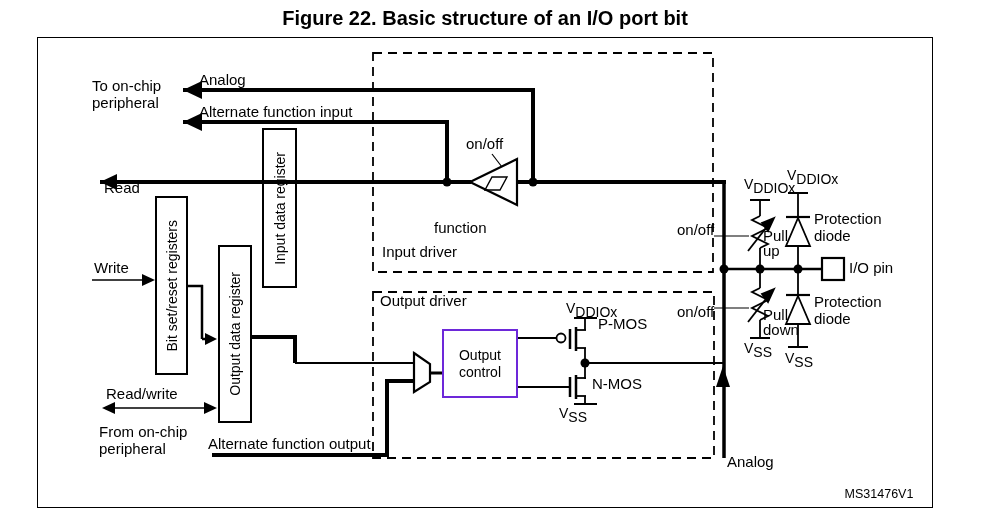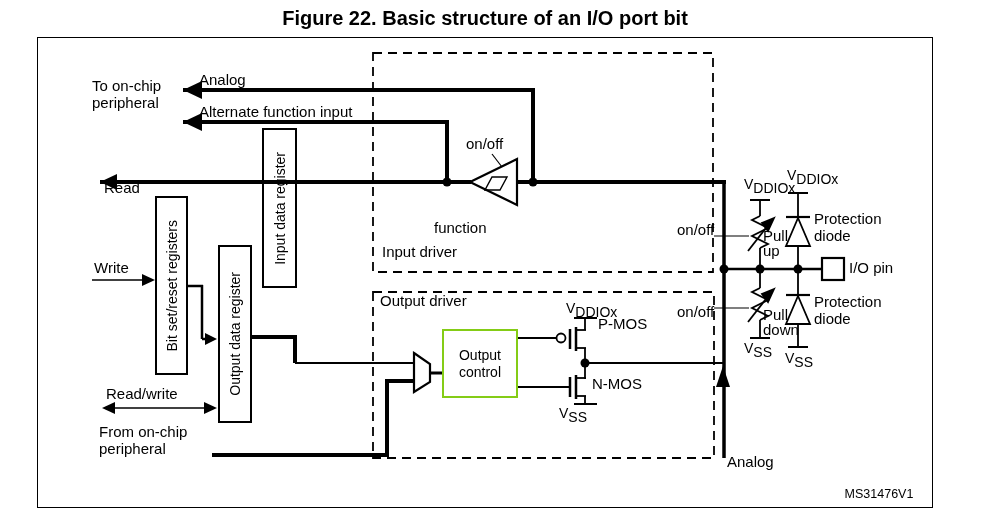--- a/index.html
+++ b/index.html
@@ -10,21 +10,21 @@
   .frame{position:absolute;left:37px;top:37px;width:894px;height:469px;
          border:1.6px solid #000;}
   svg.wires{position:absolute;left:0;top:0;}
   .lbl{position:absolute;font-size:15px;line-height:1.1;white-space:pre-line;}
   .sm{font-size:15px;line-height:1.0;}
   .vlbl{position:absolute;font-size:14px;line-height:1;}
   .vlbl sub{font-size:14px;line-height:1;}
   .regbox{position:absolute;border:2.5px solid #000;background:transparent;
           display:flex;align-items:center;justify-content:center;box-sizing:border-box;}
   .vtext{writing-mode:vertical-rl;transform:rotate(180deg);font-size:14px;white-space:nowrap;}
-  .ctrlbox{position:absolute;border:2px solid #84cc16;display:flex;align-items:center;
+  .ctrlbox{position:absolute;border:2px solid #6d28d9;display:flex;align-items:center;
            justify-content:center;box-sizing:border-box;font-size:14px;line-height:1.2;
            white-space:pre-line;background:#fff;}
   .code{position:absolute;font-size:12.5px;text-align:center;}
 </style>
 </head>
 <body>
 
 <div class="stage">
 
   <div class="title">Figure 22. Basic structure of an I/O port bit</div>
@@ -179,20 +179,21 @@
 
   <div class="lbl" style="left:92px;top:78px;">To on-chip
 peripheral</div>
   <div class="lbl" style="left:199px;top:72px;">Analog</div>
   <div class="lbl" style="left:199px;top:104px;">Alternate function input</div>
   <div class="lbl" style="left:104px;top:156px;margin-top:24px;">Read</div>
   <div class="lbl" style="left:94px;top:260px;">Write</div>
   <div class="lbl" style="left:106px;top:386px;">Read/write</div>
   <div class="lbl" style="left:99px;top:424px;">From on-chip
 peripheral</div>
+  <div class="lbl" style="left:208px;top:436px;">Alternate function output</div>
   <div class="lbl" style="left:382px;top:244px;">Input driver</div>
   <div class="lbl" style="left:380px;top:293px;">Output driver</div>
   <div class="lbl" style="left:434px;top:220px;">function</div>
   <div class="lbl" style="left:466px;top:136px;">on/off</div>
   <div class="lbl" style="left:677px;top:222px;">on/off</div>
   <div class="lbl" style="left:677px;top:304px;">on/off</div>
   <div class="lbl" style="left:592px;top:316px;margin-left:6px;">P-MOS</div>
   <div class="lbl" style="left:592px;top:376px;">N-MOS</div>
   <div class="lbl sm" style="left:763px;top:228px;">Pull
 up</div>

